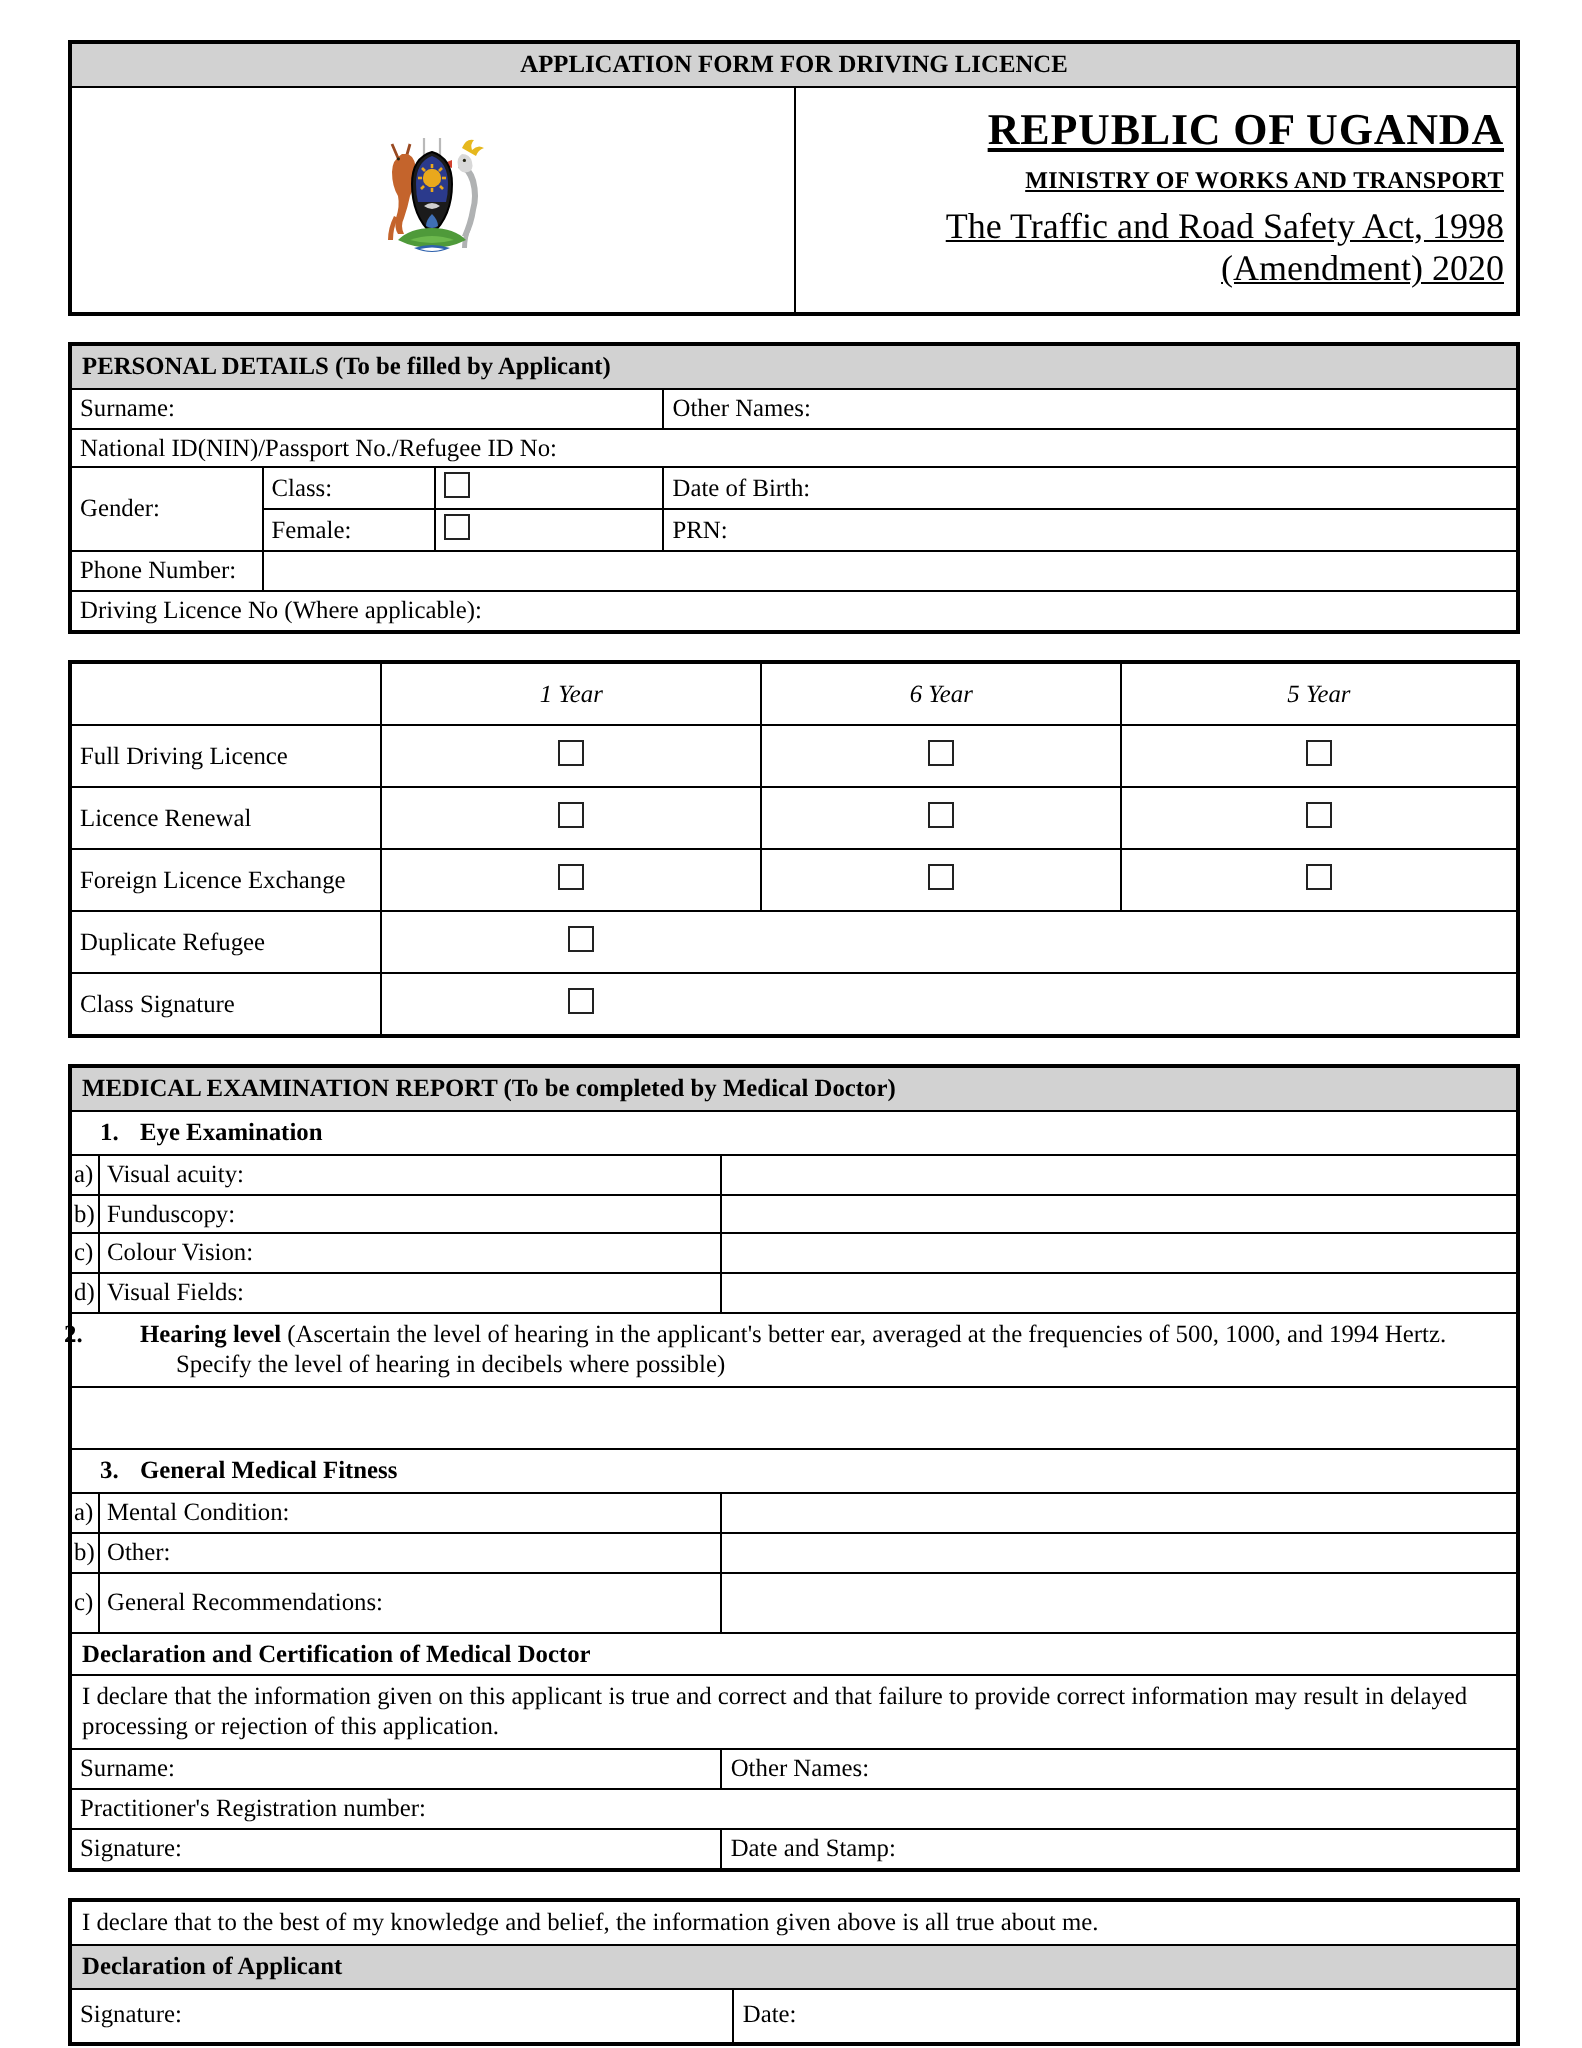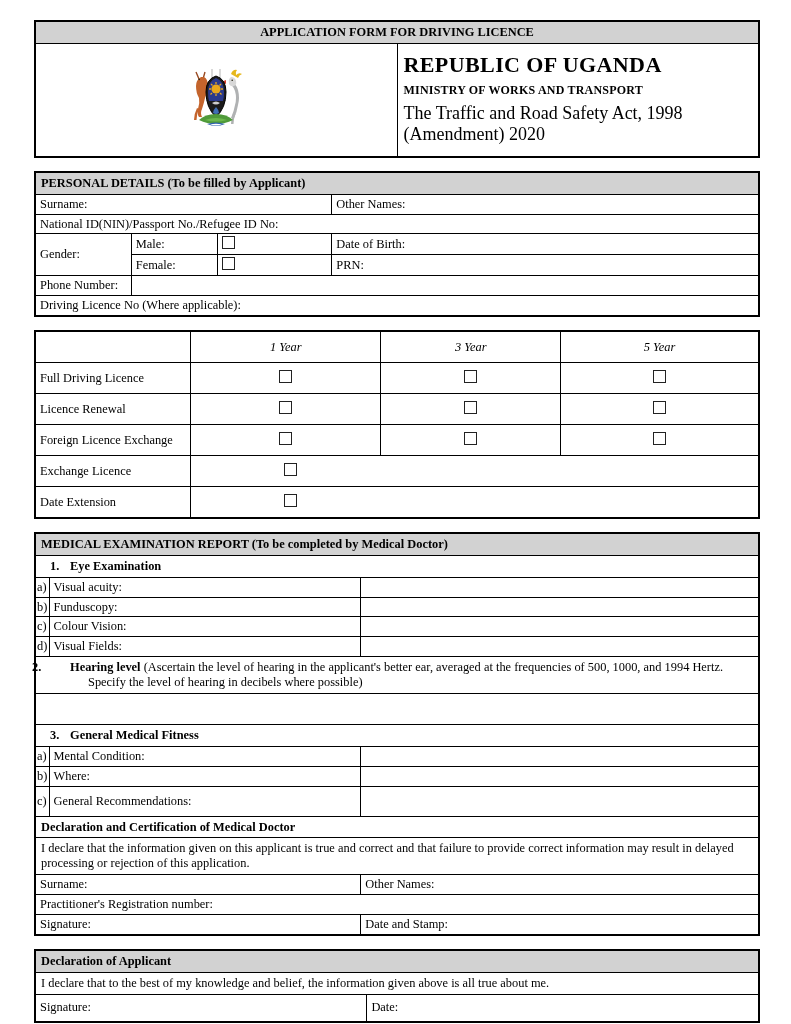--- a/index.html
+++ b/index.html
@@ -47,21 +47,21 @@
     padding: 3px 5px !important;
   }
   .sechead.center { text-align: center; }
 
   
   .crest-cell {
     width: 222px;
     text-align: center;
     padding: 7px 0 !important;
   }
-  .masthead-cell { text-align: left; padding: 8px 6px 10px 6px !important; }
+  .masthead-cell { text-align: right; padding: 8px 6px 10px 6px !important; text-decoration: underline; }
   .country {
     font-size: 22px;
     font-weight: bold;
     letter-spacing: .4px;
     margin-bottom: 5px;
   }
   .ministry {
     font-size: 12px;
     font-weight: bold;
     letter-spacing: .2px;
@@ -192,21 +192,21 @@
       </td>
     </tr>
     <tr>
       <td colspan="4">
         <span class="lbl">National ID(NIN)/Passport No./Refugee ID No:</span>
         <span></span>
       </td>
     </tr>
     <tr>
       <td rowspan="2">Gender:</td>
-      <td>Male:</td>
+      <td>Class:</td>
       <td>
         <span class="cbox"></span>
       </td>
       <td>
         <span class="lbl">Date of Birth:</span>
         <span></span>
       </td>
     </tr>
     <tr>
       <td>Female:</td>
@@ -237,21 +237,21 @@
     <colgroup>
         <col style="width:155px">
         <col style="width:190px">
         <col style="width:179px">
         <col style="width:198px">
       </colgroup>
     <tbody>
     <tr>
       <td class="tall"></td>
       <td class="cc tall">1 Year</td>
-      <td class="cc tall">3 Year</td>
+      <td class="cc tall">6 Year</td>
       <td class="cc tall">5 Year</td>
     </tr>
     <tr>
       <td class="tall">Full Driving Licence</td>
       <td class="cc"><span class="cbox"></span></td>
       <td class="cc"><span class="cbox"></span></td>
       <td class="cc"><span class="cbox"></span></td>
     </tr>
     <tr>
       <td class="tall">Licence Renewal</td>
@@ -259,27 +259,27 @@
       <td class="cc"><span class="cbox"></span></td>
       <td class="cc"><span class="cbox"></span></td>
     </tr>
     <tr>
       <td class="tall">Foreign Licence Exchange</td>
       <td class="cc"><span class="cbox"></span></td>
       <td class="cc"><span class="cbox"></span></td>
       <td class="cc"><span class="cbox"></span></td>
     </tr>
     <tr>
-      <td class="tall">Exchange Licence</td>
+      <td class="tall">Duplicate Refugee</td>
       <td colspan="3">
         <span class="cbox" style="margin-left:89px"></span>
       </td>
     </tr>
     <tr>
-      <td class="tall">Date Extension</td>
+      <td class="tall">Class Signature</td>
       <td colspan="3">
         <span class="cbox" style="margin-left:89px"></span>
       </td>
     </tr>
   </tbody>
     </table>
 
   <div class="gap"></div>
 
   <table class="blk">
@@ -334,21 +334,21 @@
         <span class="num">3.</span><b>General Medical Fitness</b>
       </td>
     </tr>
     <tr>
       <td class="narrow">a)</td>
       <td colspan="2">Mental Condition:</td>
       <td></td>
     </tr>
     <tr>
       <td class="narrow">b)</td>
-      <td colspan="2">Where:</td>
+      <td colspan="2">Other:</td>
       <td></td>
     </tr>
     <tr>
       <td class="narrow" style="height:25px">c)</td>
       <td colspan="2">General Recommendations:</td>
       <td></td>
     </tr>
 
     <tr>
       <td colspan="4" class="para" style="font-weight:bold">Declaration and Certification of Medical Doctor</td>
@@ -387,24 +387,24 @@
 
   <div class="gap"></div>
 
   <table class="blk">
     <colgroup>
         <col style="width:331px">
         <col style="width:391px">
       </colgroup>
     <tbody>
         <tr>
+      <td colspan="2" class="para">I declare that to the best of my knowledge and belief, the information given above is all true about me.</td>
+    </tr>
+    <tr>
       <td colspan="2" class="sechead">Declaration of Applicant</td>
-    </tr>
-    <tr>
-      <td colspan="2" class="para">I declare that to the best of my knowledge and belief, the information given above is all true about me.</td>
     </tr>
     <tr>
       <td style="height:22px">
         <span class="lbl">Signature:</span>
         <span></span>
       </td>
       <td>
         <span class="lbl">Date:</span>
         <span></span>
       </td>

